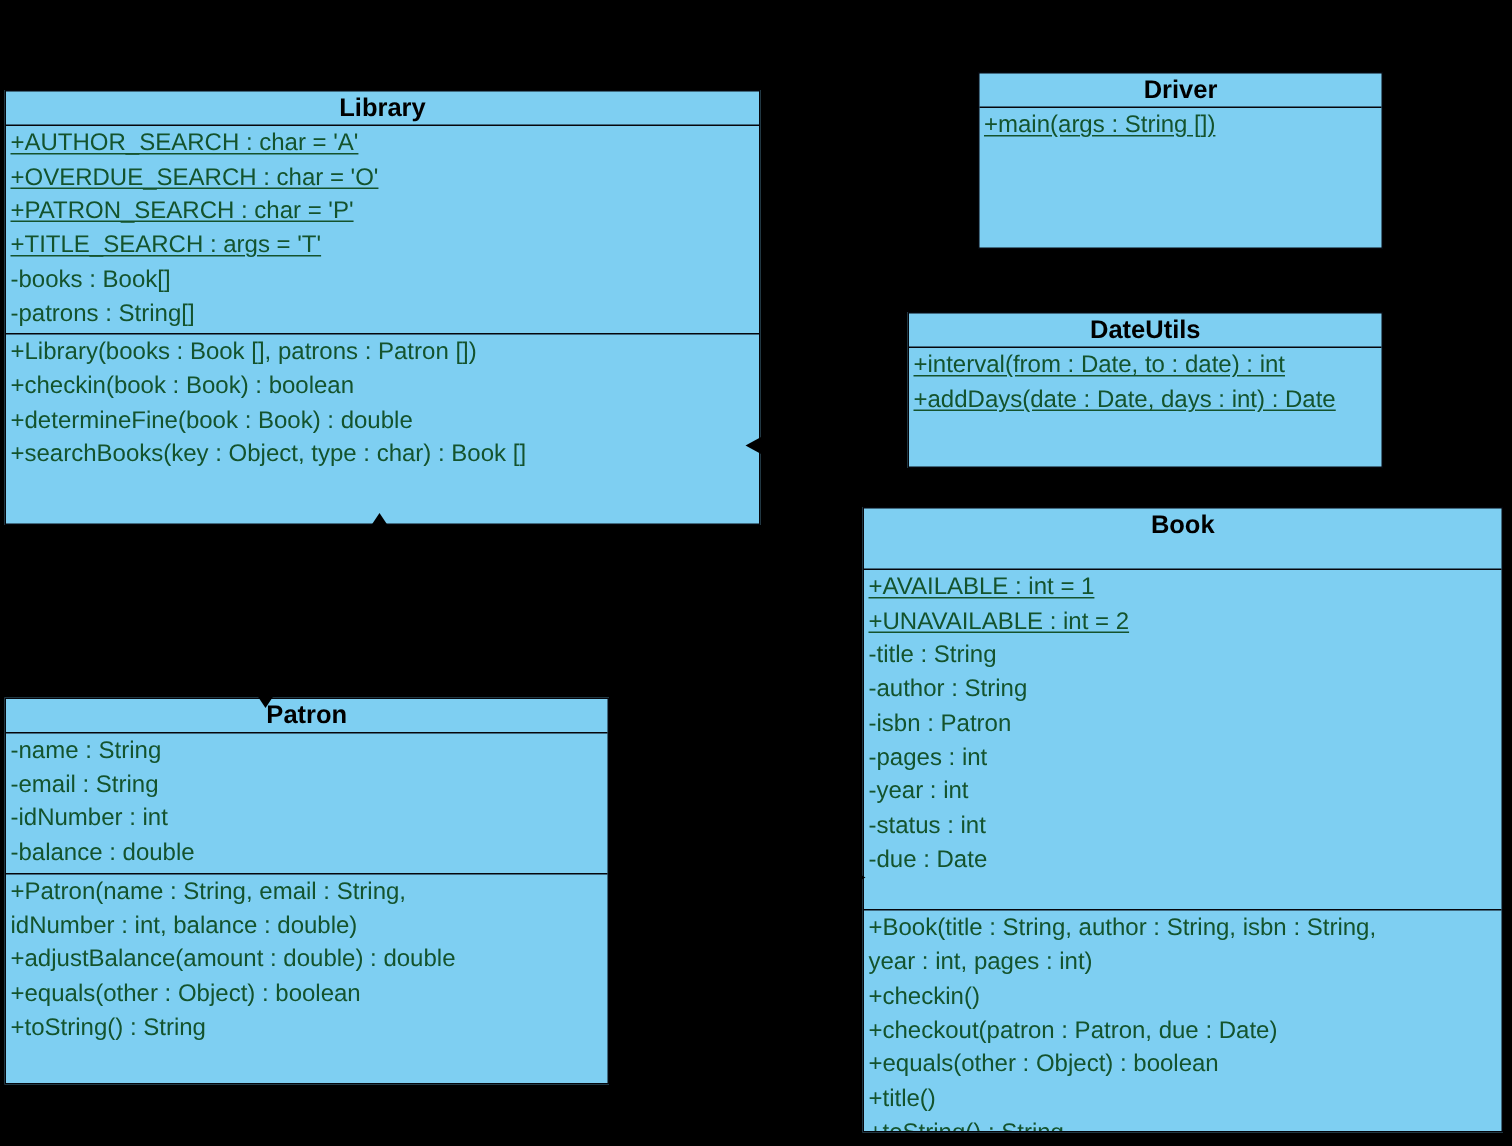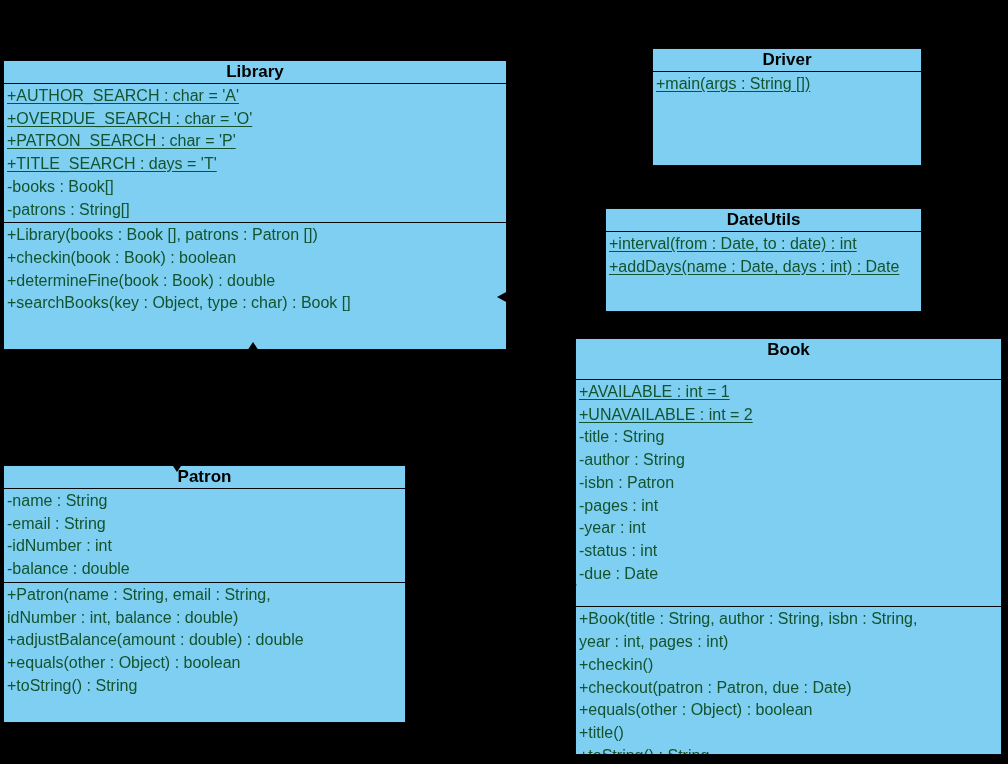--- a/index.html
+++ b/index.html
@@ -89,37 +89,37 @@
         <div class="member static">+main(args : String [])</div>
       </div>
   </div>
 
   <div class="uml-class" id="class-library">
     <div class="uml-title">Library</div>
     <div class="uml-comp">
         <div class="member static">+AUTHOR_SEARCH : char = 'A'</div>
         <div class="member static">+OVERDUE_SEARCH : char = 'O'</div>
         <div class="member static">+PATRON_SEARCH : char = 'P'</div>
-        <div class="member static">+TITLE_SEARCH : days = 'T'</div>
+        <div class="member static">+TITLE_SEARCH : args = 'T'</div>
         <div class="member">-books : Book[]</div>
         <div class="member">-patrons : String[]</div>
       </div>
     <div class="uml-comp">
         <div class="member">+Library(books : Book [], patrons : Patron [])</div>
         <div class="member">+checkin(book : Book) : boolean</div>
         <div class="member">+determineFine(book : Book) : double</div>
         <div class="member">+searchBooks(key : Object, type : char) : Book []</div>
       </div>
   </div>
 
   <div class="uml-class" id="class-dateutils">
     <div class="uml-title">DateUtils</div>
     <div class="uml-comp">
         <div class="member static">+interval(from : Date, to : date) : int</div>
-        <div class="member static">+addDays(name : Date, days : int) : Date</div>
+        <div class="member static">+addDays(date : Date, days : int) : Date</div>
       </div>
   </div>
 
   <div class="uml-class" id="class-book">
     <div class="uml-title">Book</div>
     <div class="uml-comp">
         <div class="member static">+AVAILABLE : int = 1</div>
         <div class="member static">+UNAVAILABLE : int = 2</div>
         <div class="member">-title : String</div>
         <div class="member">-author : String</div>

